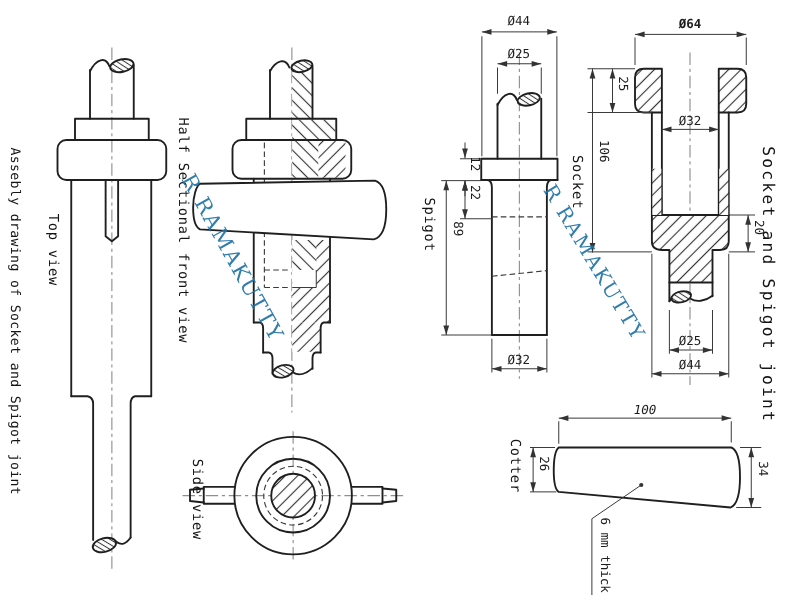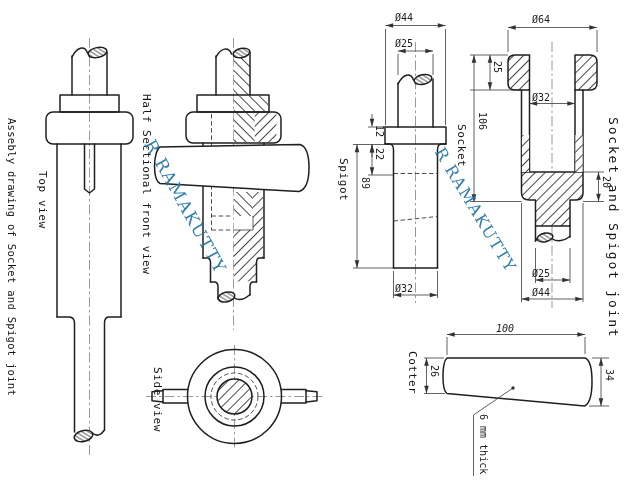--- a/index.html
+++ b/index.html
@@ -6,21 +6,21 @@
   #sheet{position:relative;width:640px;height:488px;background:#ffffff;overflow:hidden;
          font-family:"DejaVu Sans Mono",monospace;}
   svg{position:absolute;left:0;top:0;}
   .obj{stroke:#1f1f1f;stroke-width:1.5;fill:none;stroke-linejoin:round;stroke-linecap:round;}
   .thin{stroke:#3a3a3a;stroke-width:0.8;fill:none;}
   .cl{stroke:#8f8f8f;stroke-width:0.9;fill:none;stroke-dasharray:10 3 2.5 3;}
   .hid{stroke:#3a3a3a;stroke-width:0.9;fill:none;stroke-dasharray:4.5 2.6;}
   .vtext{position:absolute;writing-mode:vertical-rl;white-space:nowrap;color:#141414;}
   .lbl{font-size:11px;letter-spacing:0.6px;}
   .dimv{font-size:10px;color:#1d1d1d;}
-  .dimh{position:absolute;font-size:10px;color:#1d1d1d;text-align:left;width:40px;}
+  .dimh{position:absolute;font-size:10px;color:#1d1d1d;text-align:center;width:40px;}
   .title-l{font-size:10.5px;letter-spacing:0.3px;}
   .title-r{font-size:13px;letter-spacing:1.8px;}
   .wm{position:absolute;white-space:nowrap;font-family:"DejaVu Serif",serif;
       transform-origin:0 0;opacity:0.92;letter-spacing:1.5px;}
 </style>
 </head>
 <body>
 
 <div id="sheet">
 
@@ -224,21 +224,21 @@
 <div class="vtext lbl" style="left:455px;top:124px;">Socket</div>
 <div class="vtext lbl" style="left:406px;top:351px;">Cotter</div>
 
 <div class="dimh" style="left:395px;top:12px;">Ø44</div>
 <div class="dimh" style="left:395px;top:38px;">Ø25</div>
 <div class="vtext dimv" style="left:374px;top:125px;">12</div>
 <div class="vtext dimv" style="left:374px;top:148px;">22</div>
 <div class="vtext dimv" style="left:360px;top:177px;">89</div>
 <div class="dimh" style="left:395px;top:283px;">Ø32</div>
 
-<div class="dimh" style="left:532px;top:14px;">Ø64</div>
+<div class="dimh" style="left:532px;top:14px;font-weight:bold;">Ø64</div>
 <div class="vtext dimv" style="left:492px;top:61px;">25</div>
 <div class="vtext dimv" style="left:477px;top:112px;">106</div>
 <div class="dimh" style="left:532px;top:92px;">Ø32</div>
 <div class="vtext dimv" style="left:601px;top:176px;">20</div>
 <div class="dimh" style="left:532px;top:268px;">Ø25</div>
 <div class="dimh" style="left:532px;top:287px;">Ø44</div>
 
 <div class="dimh" style="left:496px;top:323px;font-style:italic;">100</div>
 <div class="vtext dimv" style="left:429px;top:365px;">26</div>
 <div class="vtext dimv" style="left:604px;top:369px;">34</div>

